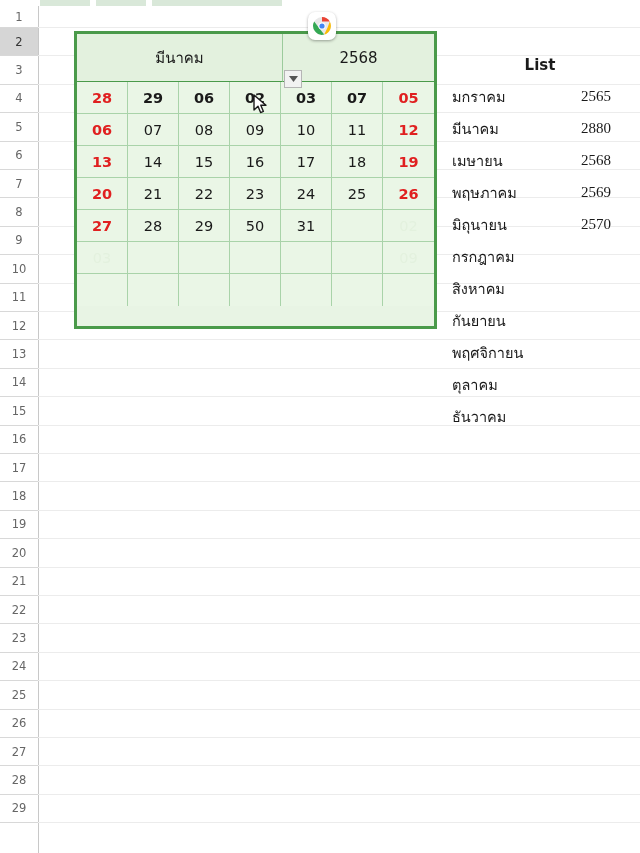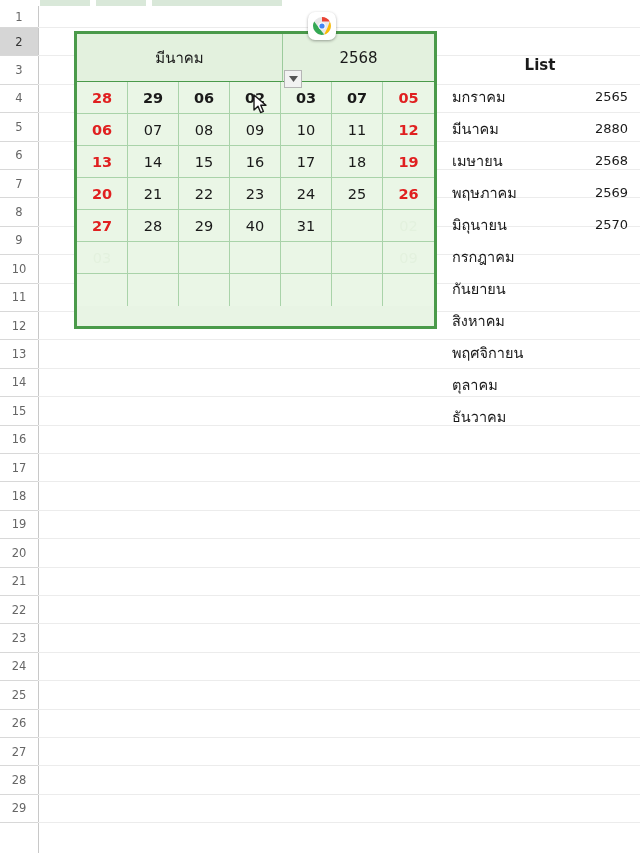--- a/index.html
+++ b/index.html
@@ -194,23 +194,24 @@
     height: 32px;
     align-items: center;
   }
   .list-row .name {
     width: 112px;
     font-size: 14.5px;
     color: #1a1a1a;
   }
   .list-row .value {
     width: 64px;
-    text-align: right;
-    font-size: 13px;
+    text-align: center;
+    font-size: 15px;
     color: #1a1a1a;
+    font-family: Liberation Serif, serif;
   }
 </style>
 </head>
 <body>
 
 <div class="top-strip">
   <div class="tab-seg" style="left:40px;width:50px;"></div>
   <div class="tab-seg" style="left:96px;width:50px;"></div>
   <div class="tab-seg" style="left:152px;width:130px;"></div>
 </div>
@@ -325,21 +326,21 @@
           <div class="day">22</div>
           <div class="day">23</div>
           <div class="day">24</div>
           <div class="day">25</div>
           <div class="day weekend">26</div>
         </div>
         <div class="cal-row">
           <div class="day weekend">27</div>
           <div class="day">28</div>
           <div class="day">29</div>
-          <div class="day">40</div>
+          <div class="day">50</div>
           <div class="day">31</div>
           <div class="day"></div>
           <div class="day faded">02</div>
         </div>
         <div class="cal-row">
           <div class="day faded">03</div>
           <div class="day"></div>
           <div class="day"></div>
           <div class="day"></div>
           <div class="day"></div>
@@ -404,25 +405,25 @@
         </div>
         <div class="list-row">
           <div class="name">มิถุนายน</div>
           <div class="value">2570</div>
         </div>
         <div class="list-row">
           <div class="name">กรกฎาคม</div>
           <div class="value"></div>
         </div>
         <div class="list-row">
+          <div class="name">สิงหาคม</div>
+          <div class="value"></div>
+        </div>
+        <div class="list-row">
           <div class="name">กันยายน</div>
-          <div class="value"></div>
-        </div>
-        <div class="list-row">
-          <div class="name">สิงหาคม</div>
           <div class="value"></div>
         </div>
         <div class="list-row">
           <div class="name">พฤศจิกายน</div>
           <div class="value"></div>
         </div>
         <div class="list-row">
           <div class="name">ตุลาคม</div>
           <div class="value"></div>
         </div>

